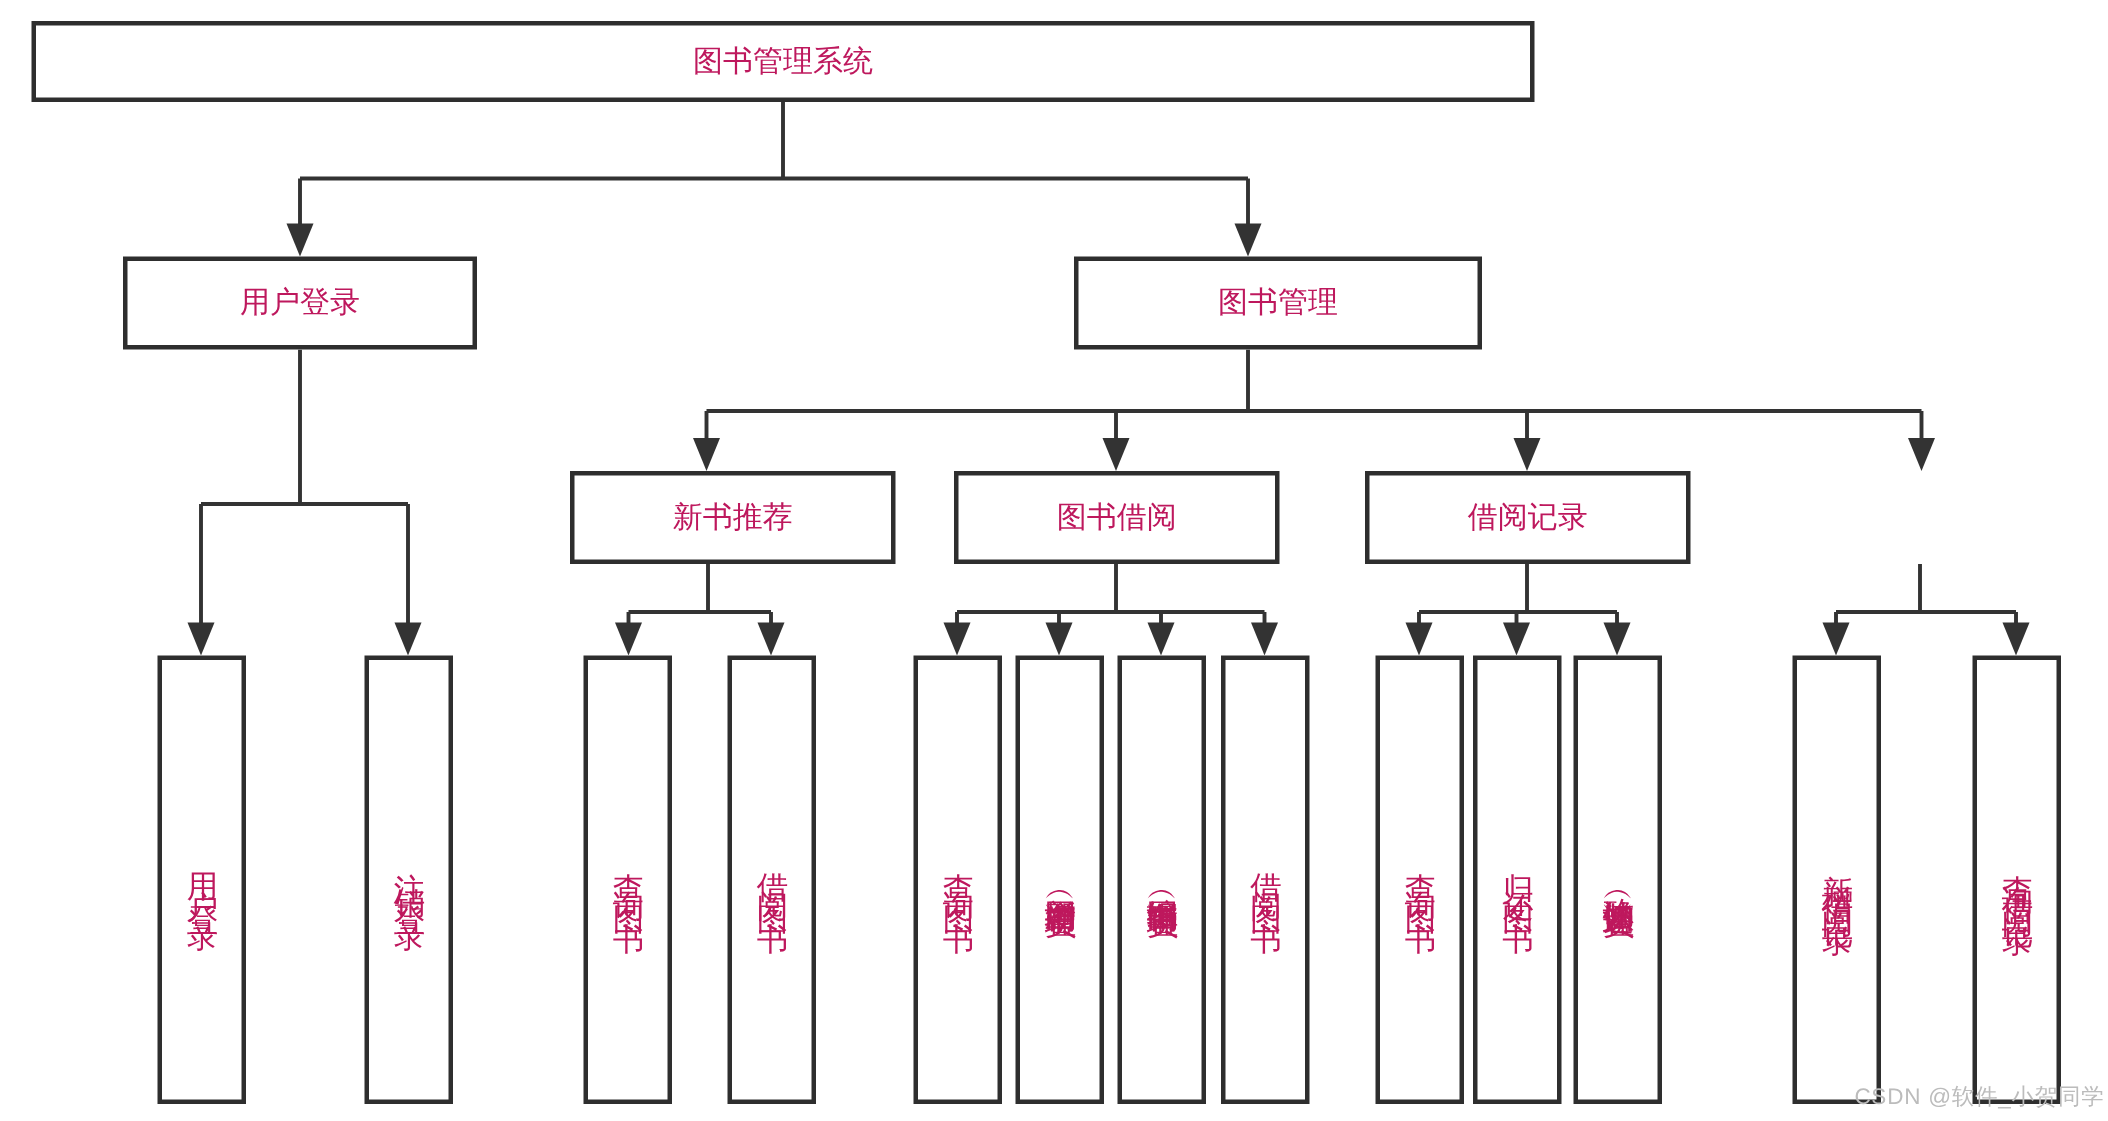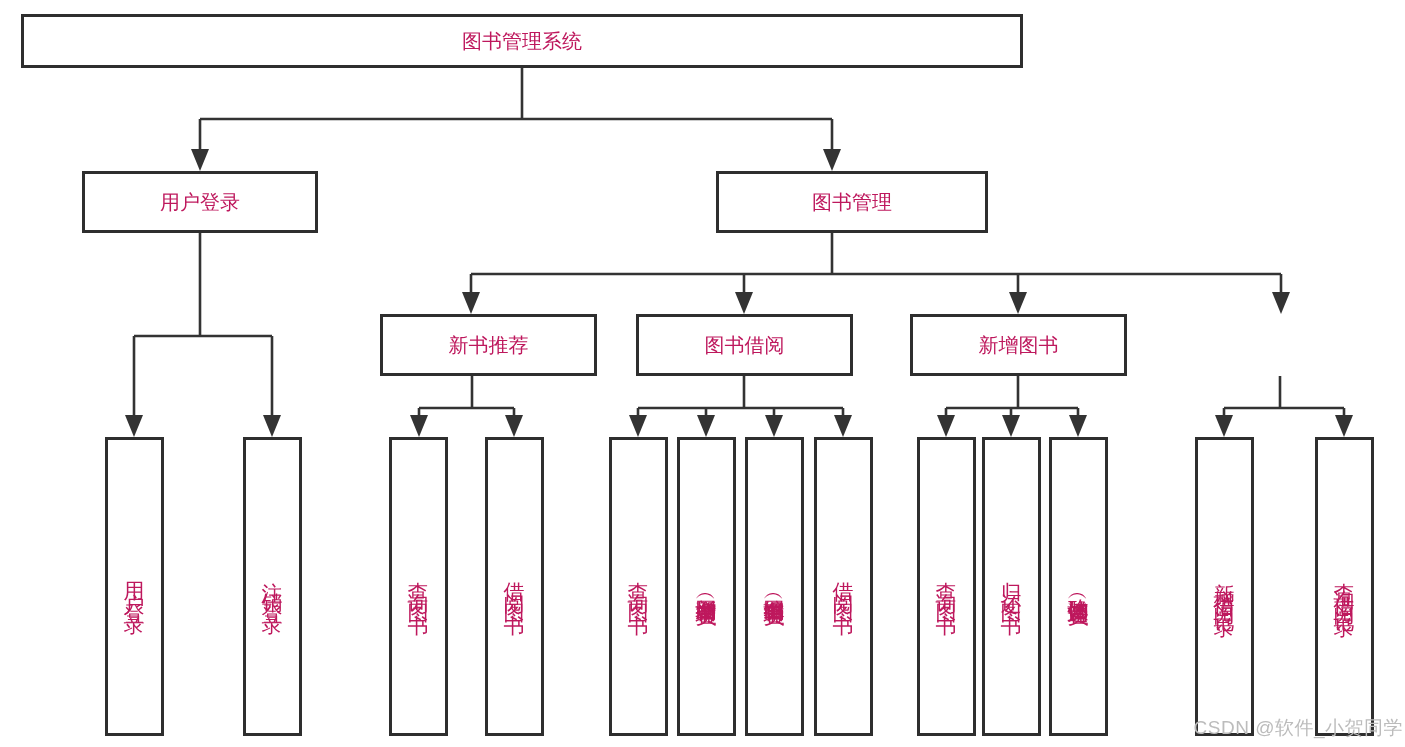--- a/index.html
+++ b/index.html
@@ -44,21 +44,21 @@
     line-height: 1;
     font-size: 21px;
   }
   .sp-wide  .vtext { letter-spacing: 11px; }
   .sp-mid   .vtext { letter-spacing: 7px; }
   .sp-tight .vtext { letter-spacing: 1px; }
   .watermark {
     position: absolute;
     right: 2px;
     bottom: 6px;
-    font-size: 19px;
+    font-size: 15px;
     color: #bcbcbc;
     letter-spacing: 0.5px;
     z-index: 5;
     margin-left: 48px;
   }
 </style>
 </head>
 <body>
 
 <div class="canvas">
@@ -140,21 +140,21 @@
     <span>图书管理</span>
   </div>
 
   <div class="node" style="left:364px; top:314px; width:217px; height:62px;margin-left:16px;">
     <span>新书推荐</span>
   </div>
   <div class="node" style="left:636px; top:314px; width:217px; height:62px;">
     <span>图书借阅</span>
   </div>
   <div class="node" style="left:910px; top:314px; width:217px; height:62px;">
-    <span>新增图书</span>
+    <span>借阅记录</span>
   </div>
 
   <div class="node leaf sp-wide" style="left:105px; top:437px; width:59px; height:299px;">
     <span class="vtext">用户登录</span>
   </div>
   <div class="node leaf sp-wide" style="left:243px; top:437px; width:59px; height:299px;">
     <span class="vtext">注销登录</span>
   </div>
 
   <div class="node leaf sp-wide" style="left:389px; top:437px; width:59px; height:299px;">

